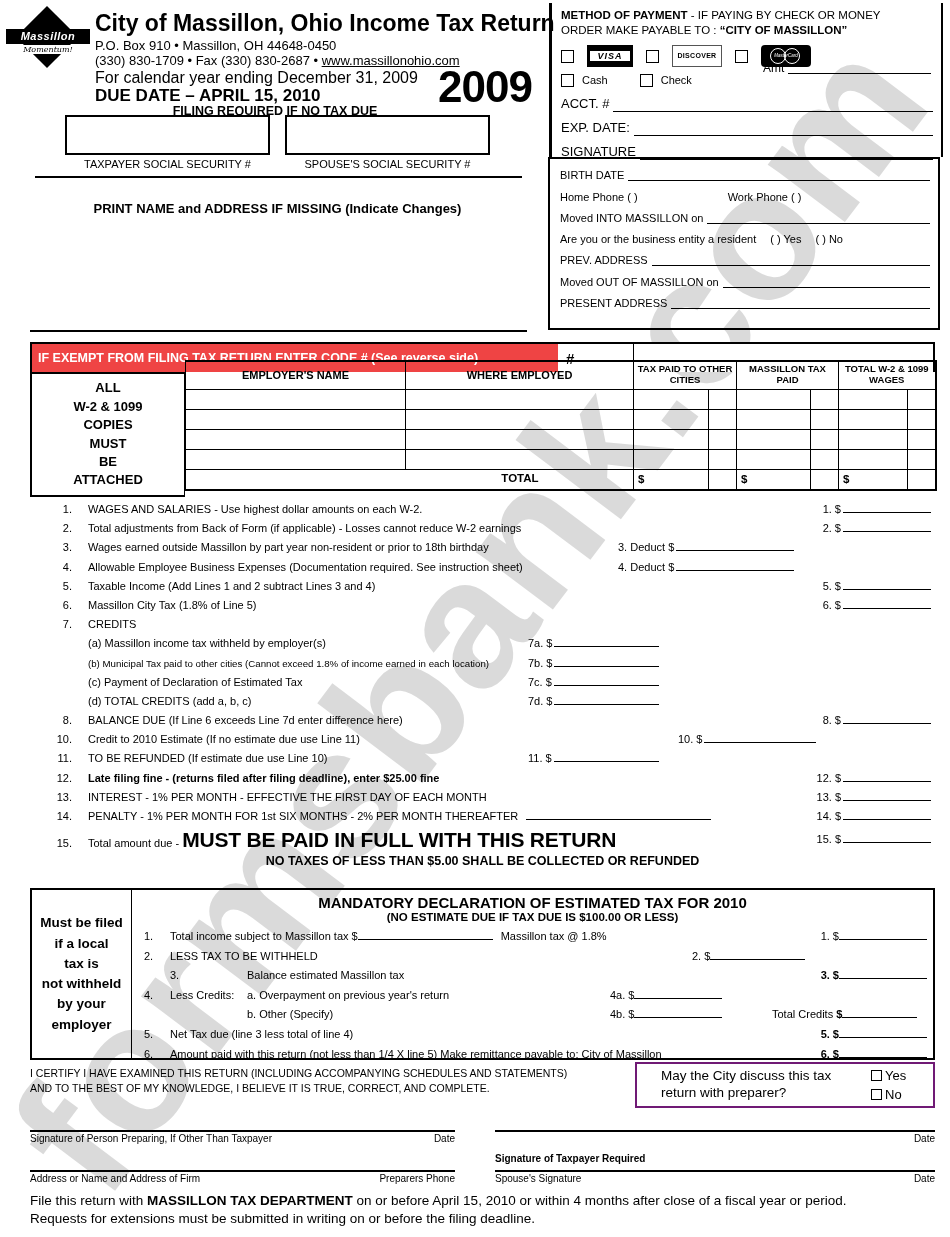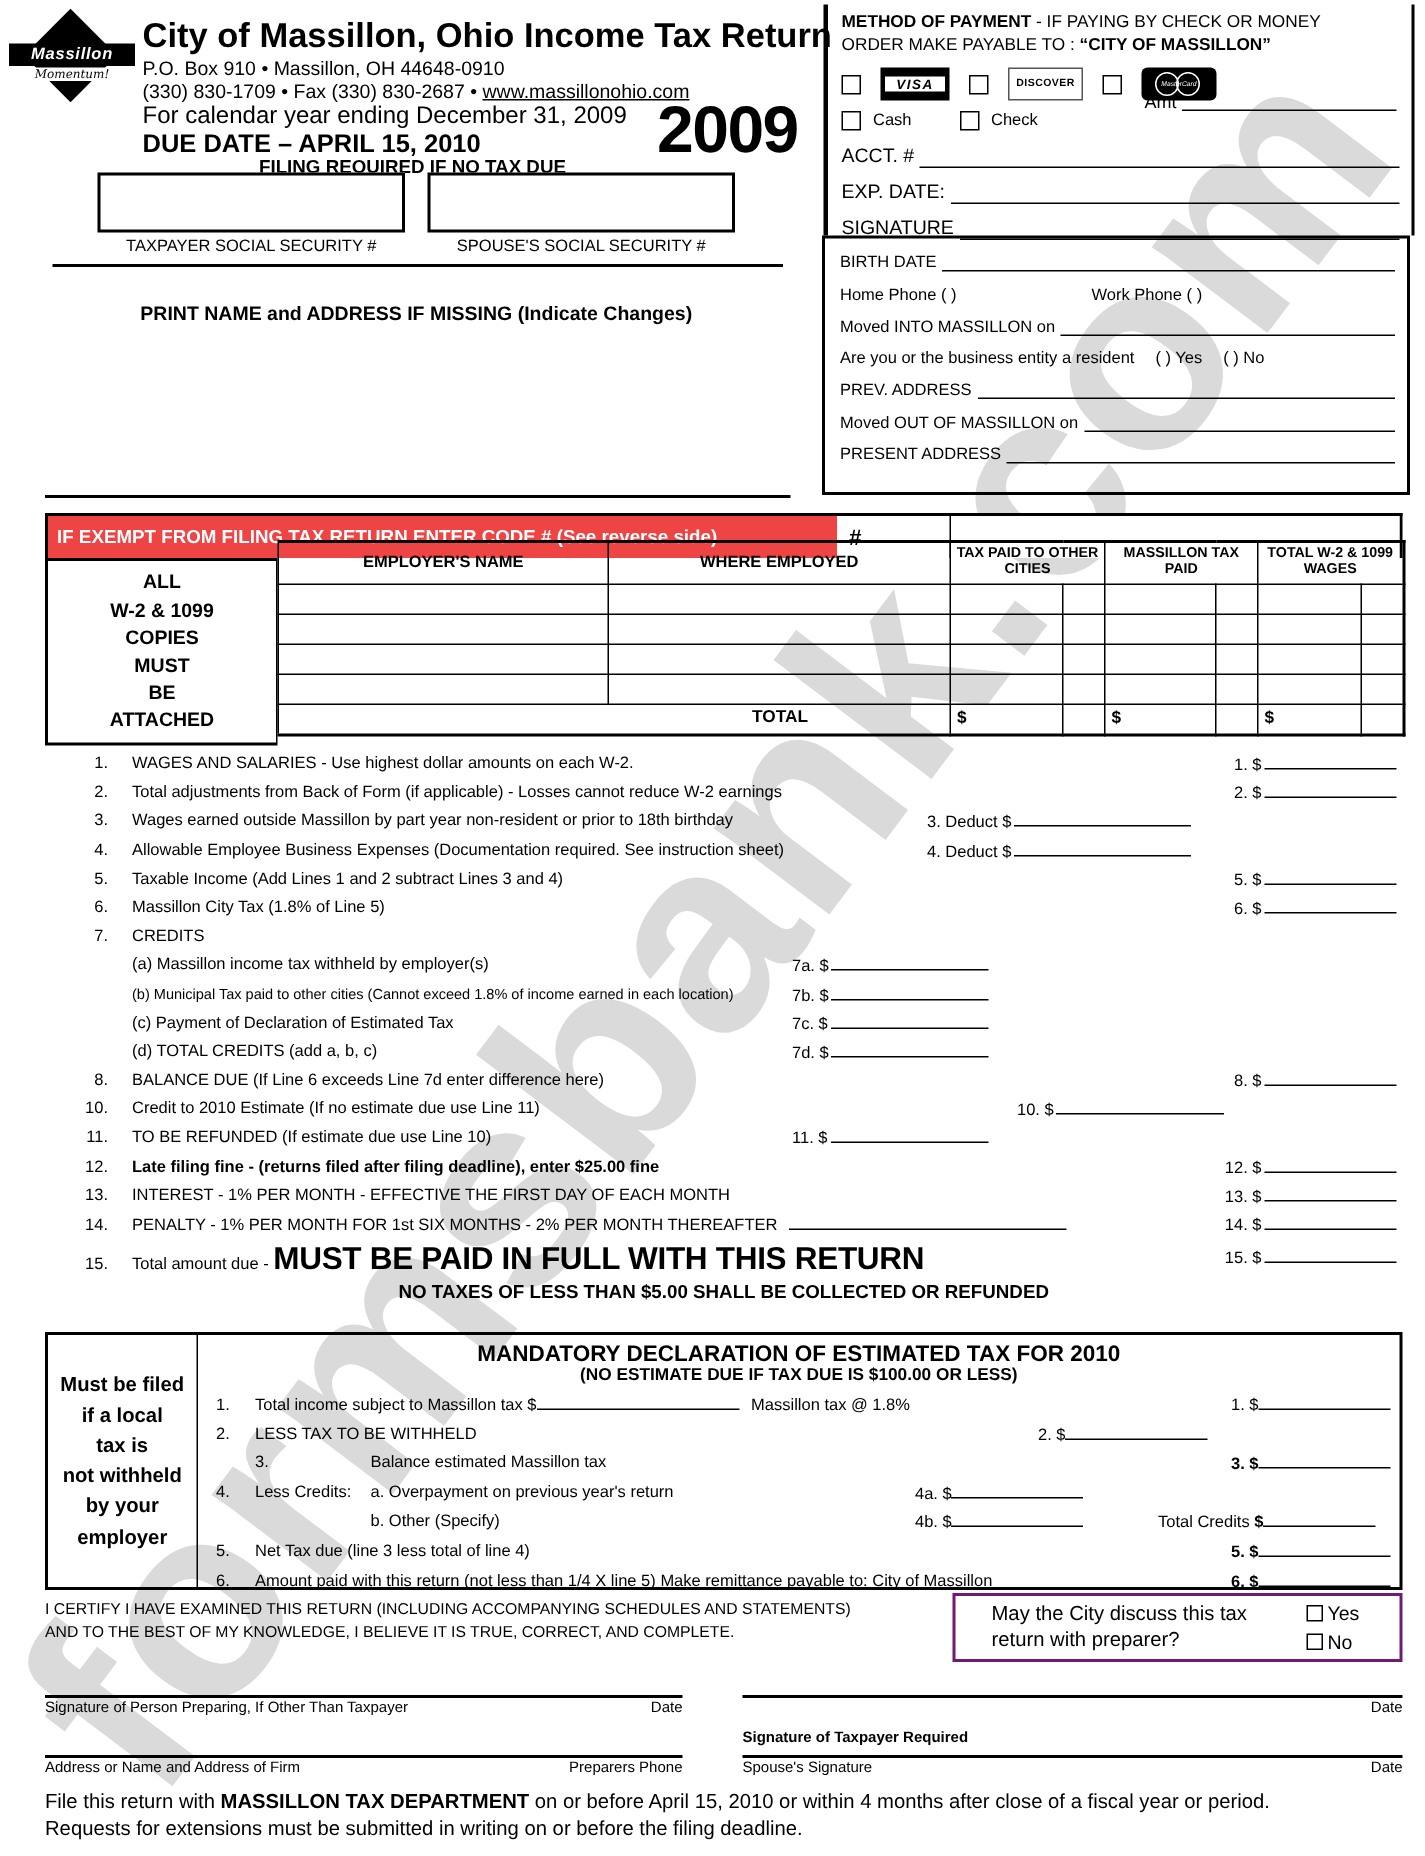--- a/index.html
+++ b/index.html
@@ -138,21 +138,21 @@
 
 <div class="page">
   <div class="watermark">formsbank.com</div>
 
   <div class="logo">
     <div class="logo-diamond"></div>
     <div class="logo-band">Massillon</div>
     <div class="logo-tagline">Momentum!</div>
   </div>
   <div class="abs title">City of Massillon, Ohio Income Tax Return</div>
-  <div class="abs addr">P.O. Box 910 • Massillon, OH 44648-0910</div>
+  <div class="abs addr">P.O. Box 910 • Massillon, OH 44648-0450</div>
   <div class="abs phone"><span>(330) 830-1709   •   Fax (330) 830-2687 • </span><span class="url">www.massillonohio.com</span></div>
   <div class="abs calendar">For calendar year ending December 31, 2009</div>
   <div class="abs duedate">DUE DATE – APRIL 15, 2010</div>
   <div class="abs filingreq">FILING REQUIRED IF NO TAX DUE</div>
   <div class="abs yearbadge">2009</div>
   <div class="abs ssnbox t"></div>
   <div class="abs ssnbox s"></div>
   <div class="abs ssnlab t">TAXPAYER SOCIAL SECURITY #</div>
   <div class="abs ssnlab s">SPOUSE'S SOCIAL SECURITY #</div>
   <div class="abs hr1"></div>

